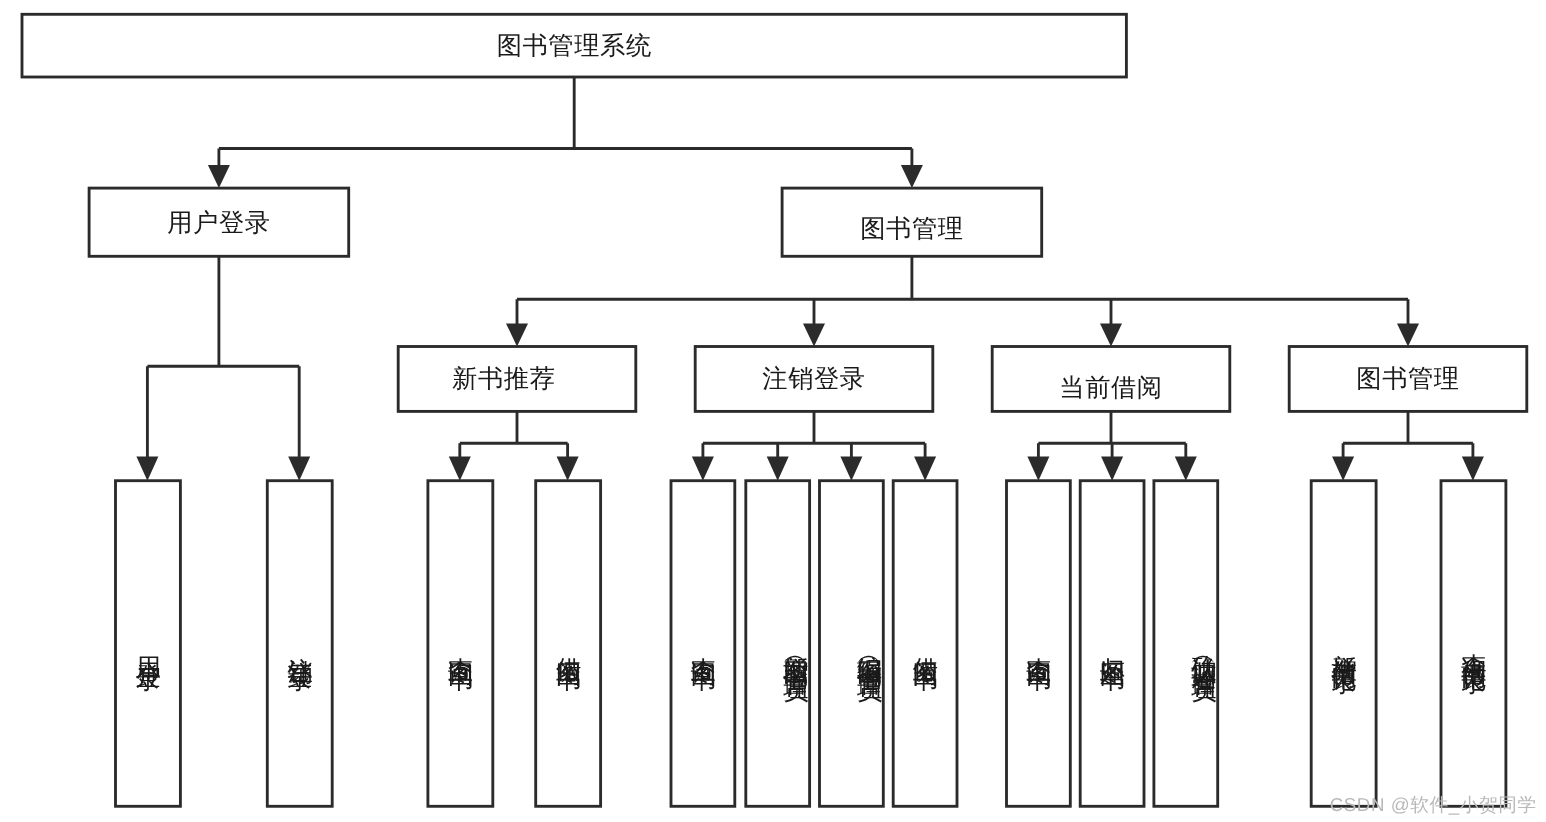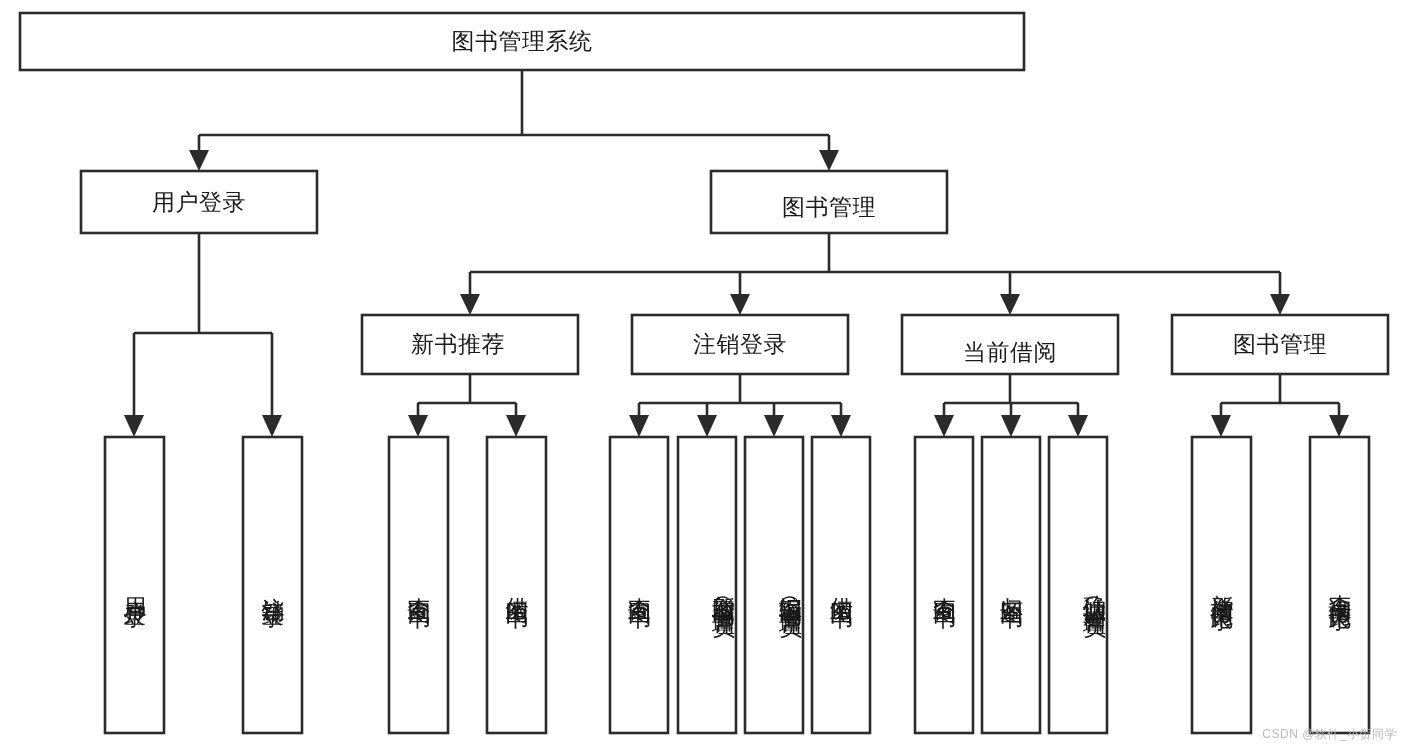--- a/index.html
+++ b/index.html
@@ -59,21 +59,21 @@
     writing-mode: vertical-rl;
     text-orientation: upright;
     font-size: 23px;
     line-height: 1.12;
     letter-spacing: 3px;
   }
   .watermark {
     position: absolute;
     right: 8px;
     bottom: 4px;
-    font-size: 12px;
+    font-size: 17px;
     color: #b9b9b9;
     font-family: "Liberation Sans", "DejaVu Sans", sans-serif;
     letter-spacing: 0.5px;
     pointer-events: none;
   }
 </style>
 </head>
 <body>
 
 <div id="diagram-root">

